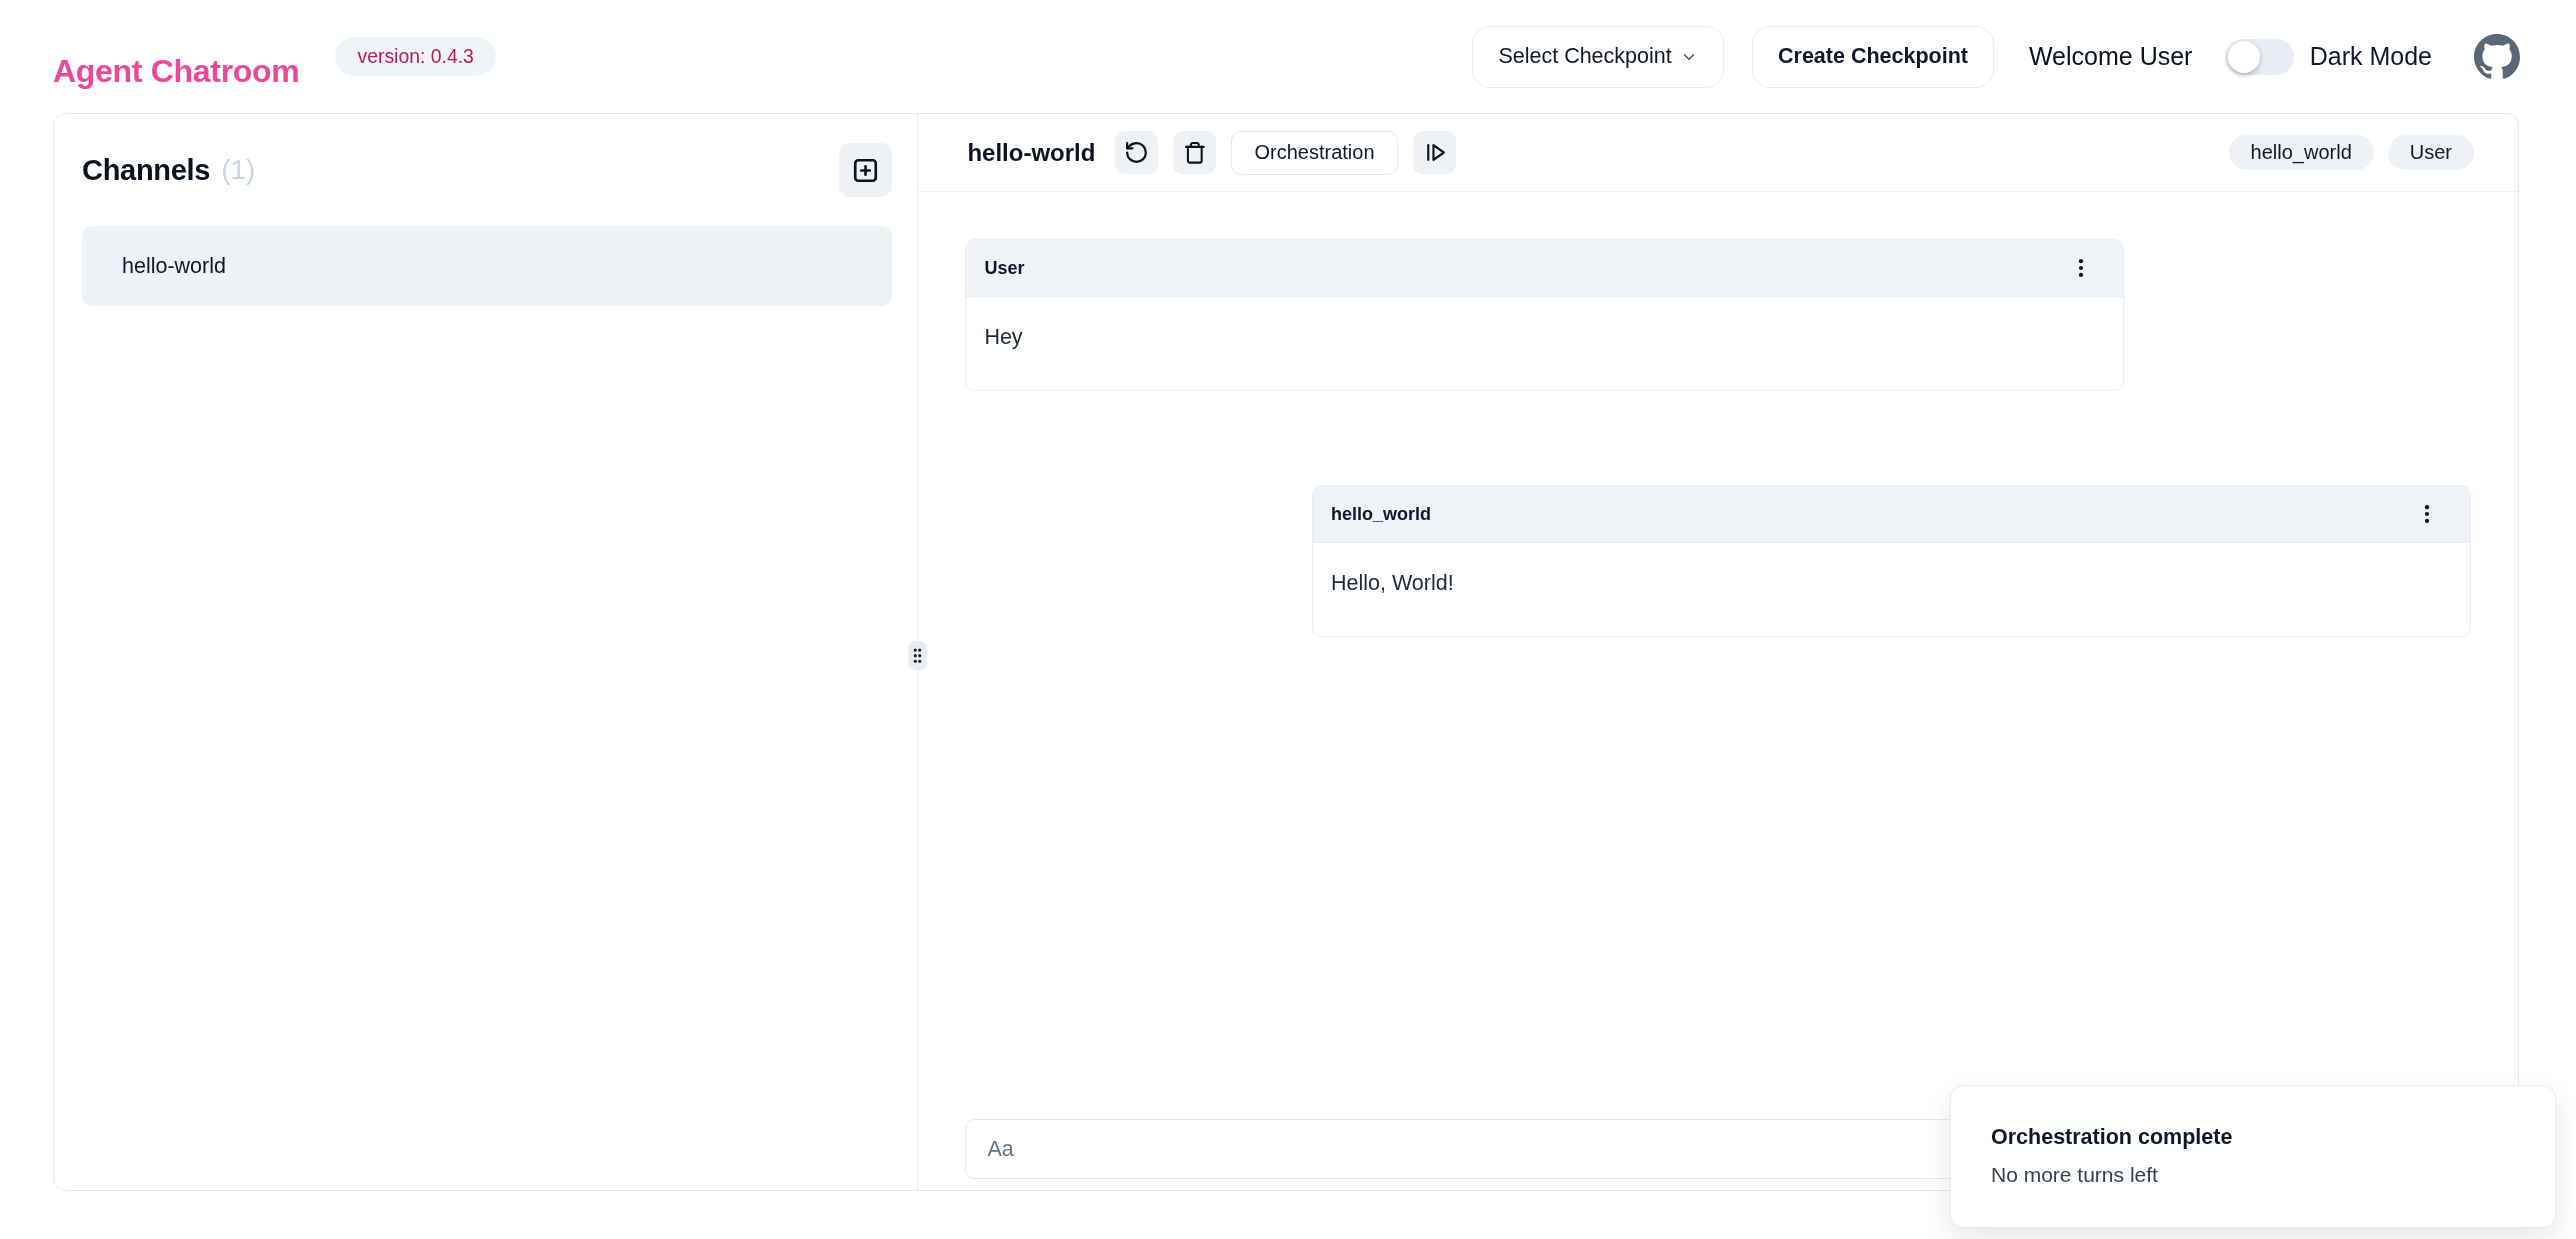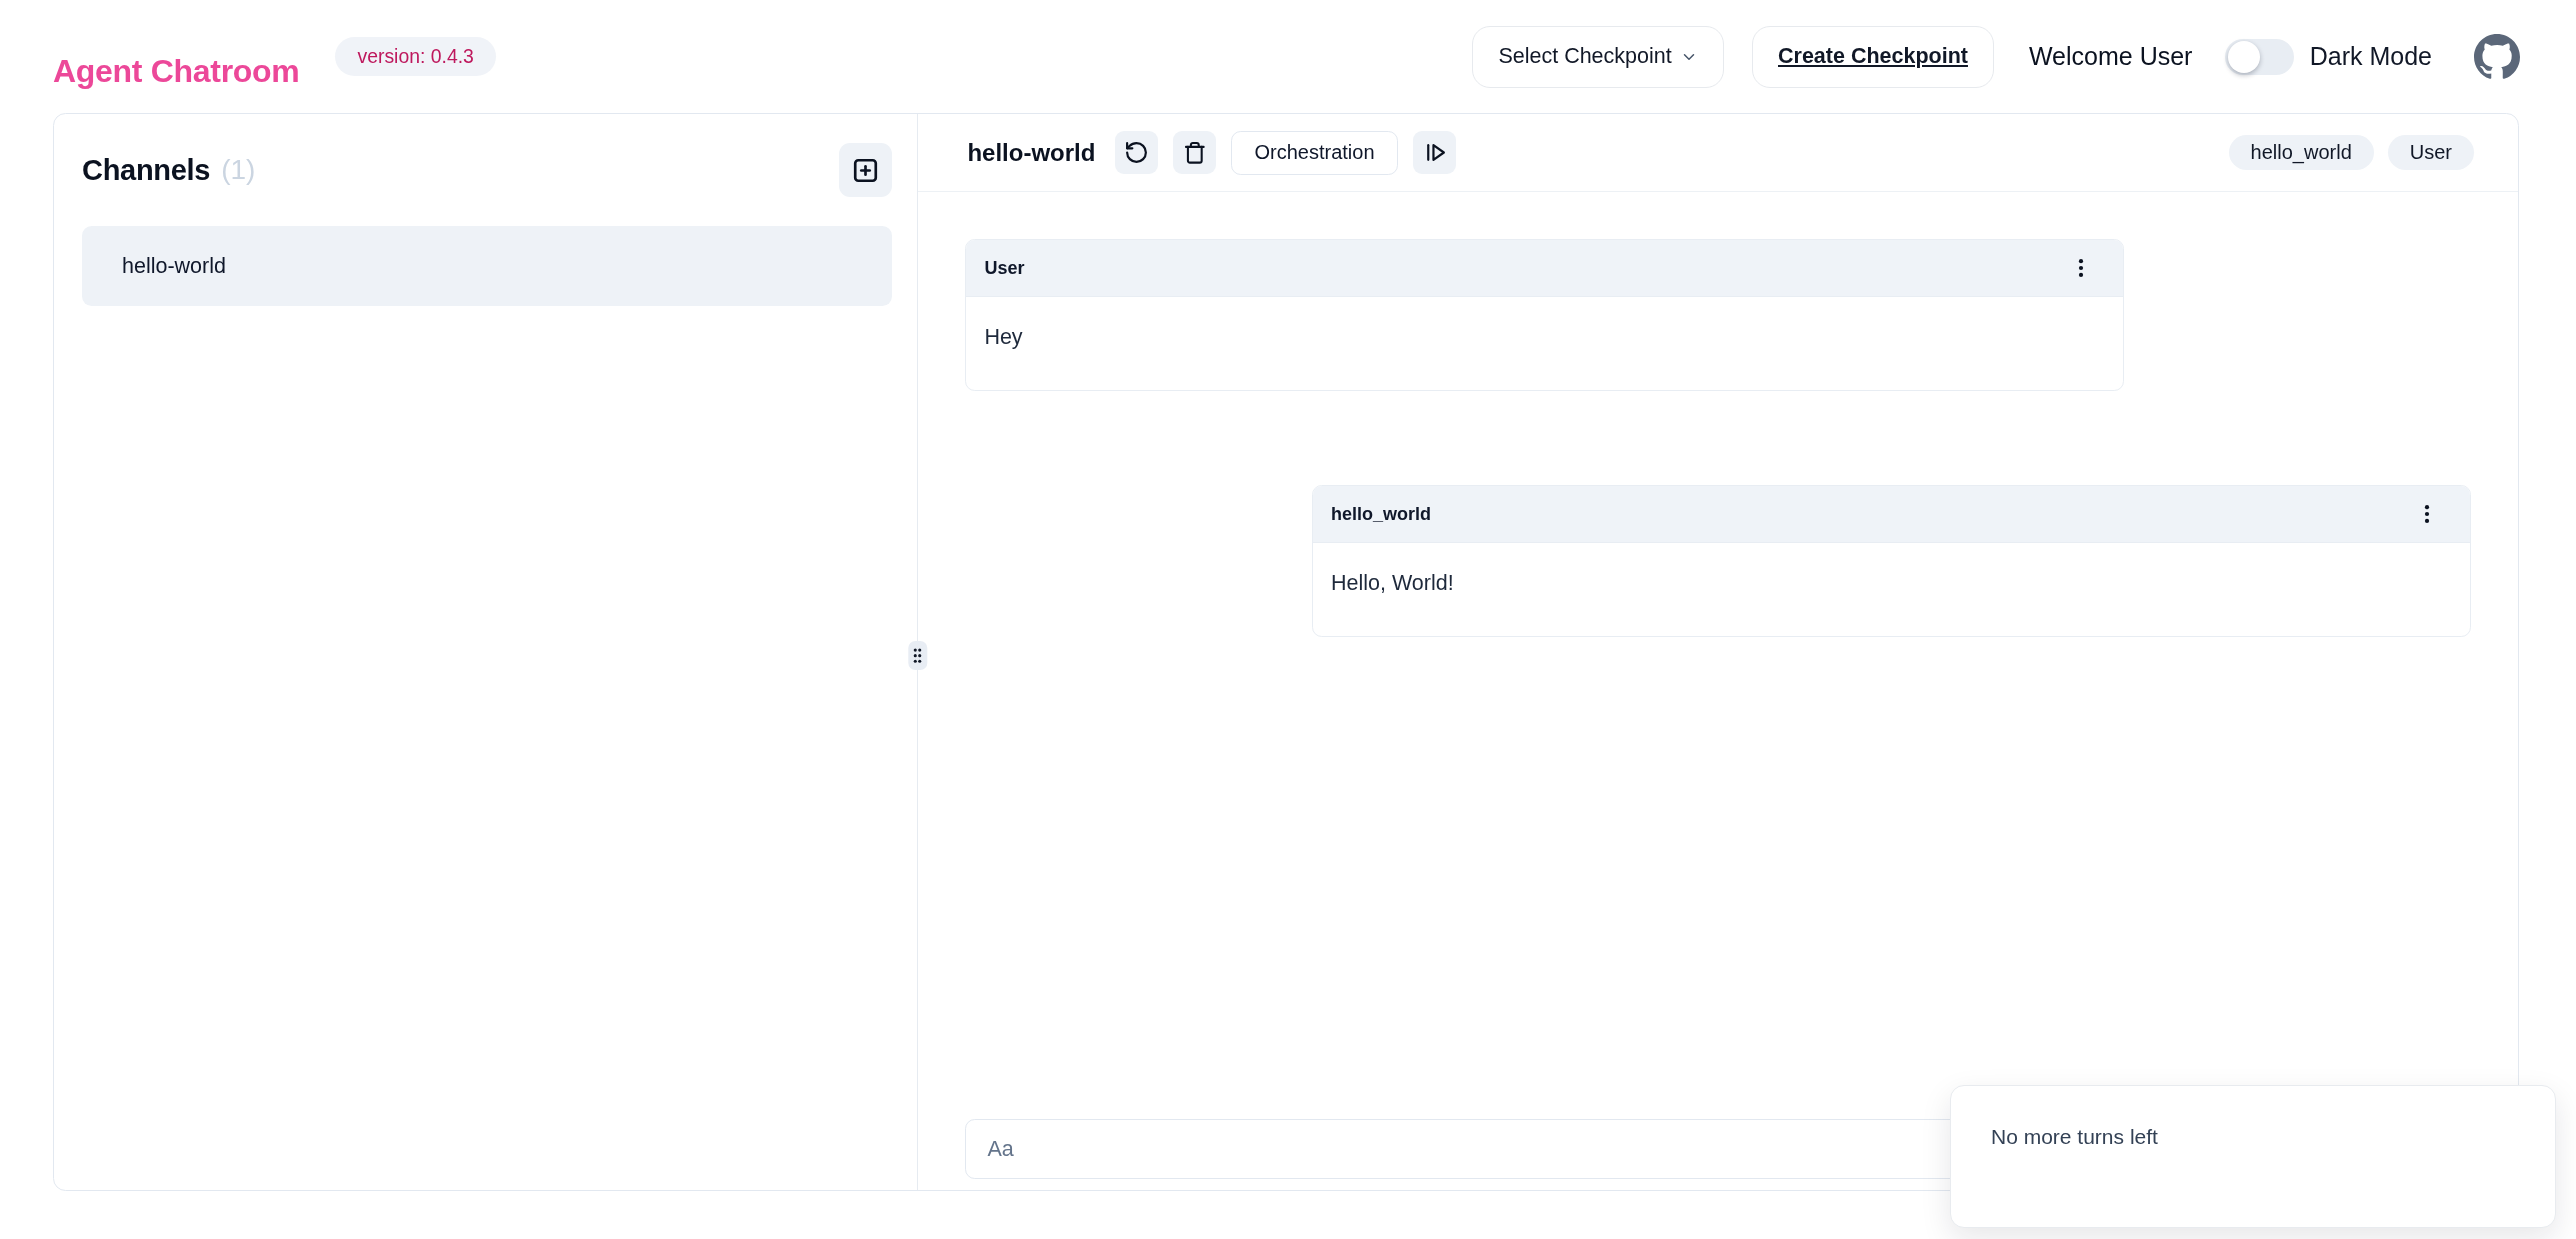--- a/index.html
+++ b/index.html
@@ -20,21 +20,21 @@
     margin-left:36px; background:#f0f3f8; border-radius:693px;
     padding:8px 22px; font-size:19.4px; font-weight:500; color:#be185d;
   }
   .spacer { flex:1; }
   .hdr-btn {
     height:62px; display:flex; align-items:center; gap:8.3px;
     background:#fff; border:1.4px solid #e7eaee; border-radius:18px;
     padding:0 25px; font-family:inherit; font-size:21.5px; color:#111827; cursor:pointer;
   }
   .hdr-btn.select { font-weight:500; }
-  .hdr-btn.create { font-weight:600; margin-left:28px;text-decoration:underline; }
+  .hdr-btn.create { font-weight:600; margin-left:28px; }
   .welcome-text { font-size:25px; font-weight:400; margin-left:35px; color:#0b1220; }
   .toggle {
     margin-left:33px; width:69px; height:36px; border-radius:693px;
     background:#e8edf3; position:relative; cursor:pointer; border:none;
   }
   .toggle .thumb {
     position:absolute; left:2.1px; top:2.1px; width:32px; height:32px;
     border-radius:50%; background:#fff; box-shadow:0 2.1px 5.6px rgba(15,23,42,.28);
   }
   .dark-label { font-size:25px; margin-left:15.3px; color:#111827; }
@@ -270,15 +270,16 @@
 
     </div>
 
     <div class="input-row">
       <input class="chat-input" type="text" placeholder="Aa" style="">
     </div>
   </section>
 </div>
 
 <div class="toast">
+  <div class="toast-title">Orchestration complete</div>
   <div class="toast-msg">No more turns left</div>
 </div>
 
 
 </body></html>

